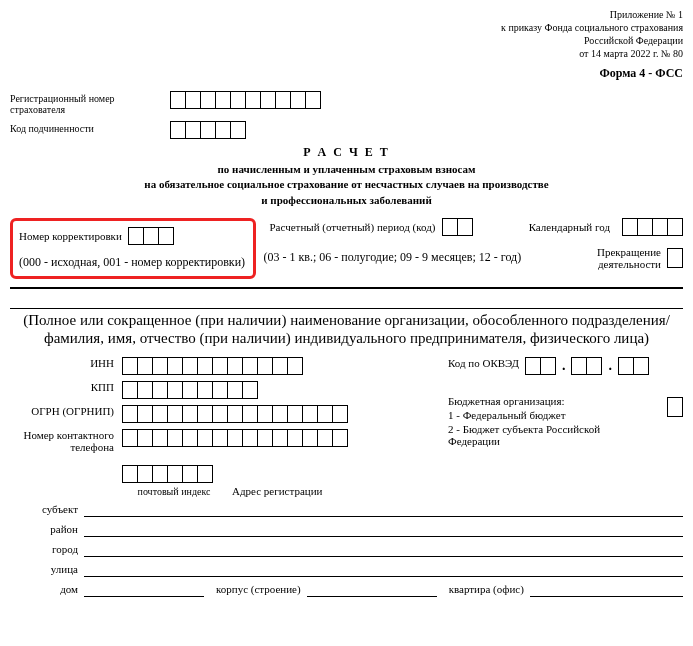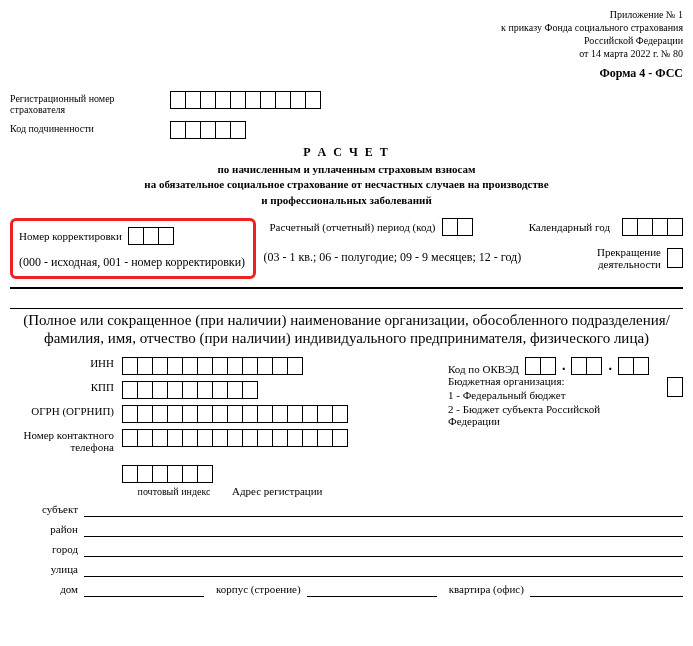--- a/index.html
+++ b/index.html
@@ -317,21 +317,21 @@
         <div class="cell"></div>
           <div class="cell"></div>
           <div class="cell"></div>
           <div class="cell"></div>
           <div class="cell"></div>
       </div>
     </div>
   </div>
 
   <div class="right-block">
-    <div style="display:flex;align-items:flex-end;gap:6px;margin-bottom:0;">
+    <div style="display:flex;align-items:flex-start;gap:6px;margin-bottom:20px;">
       <span>Код по ОКВЭД</span>
       <div class="okved-group">
         <div class="cells">
             <div class="cell"></div>
             <div class="cell"></div>
           </div>
         <span class="dot">.</span>
         <div class="cells">
             <div class="cell"></div>
             <div class="cell"></div>

